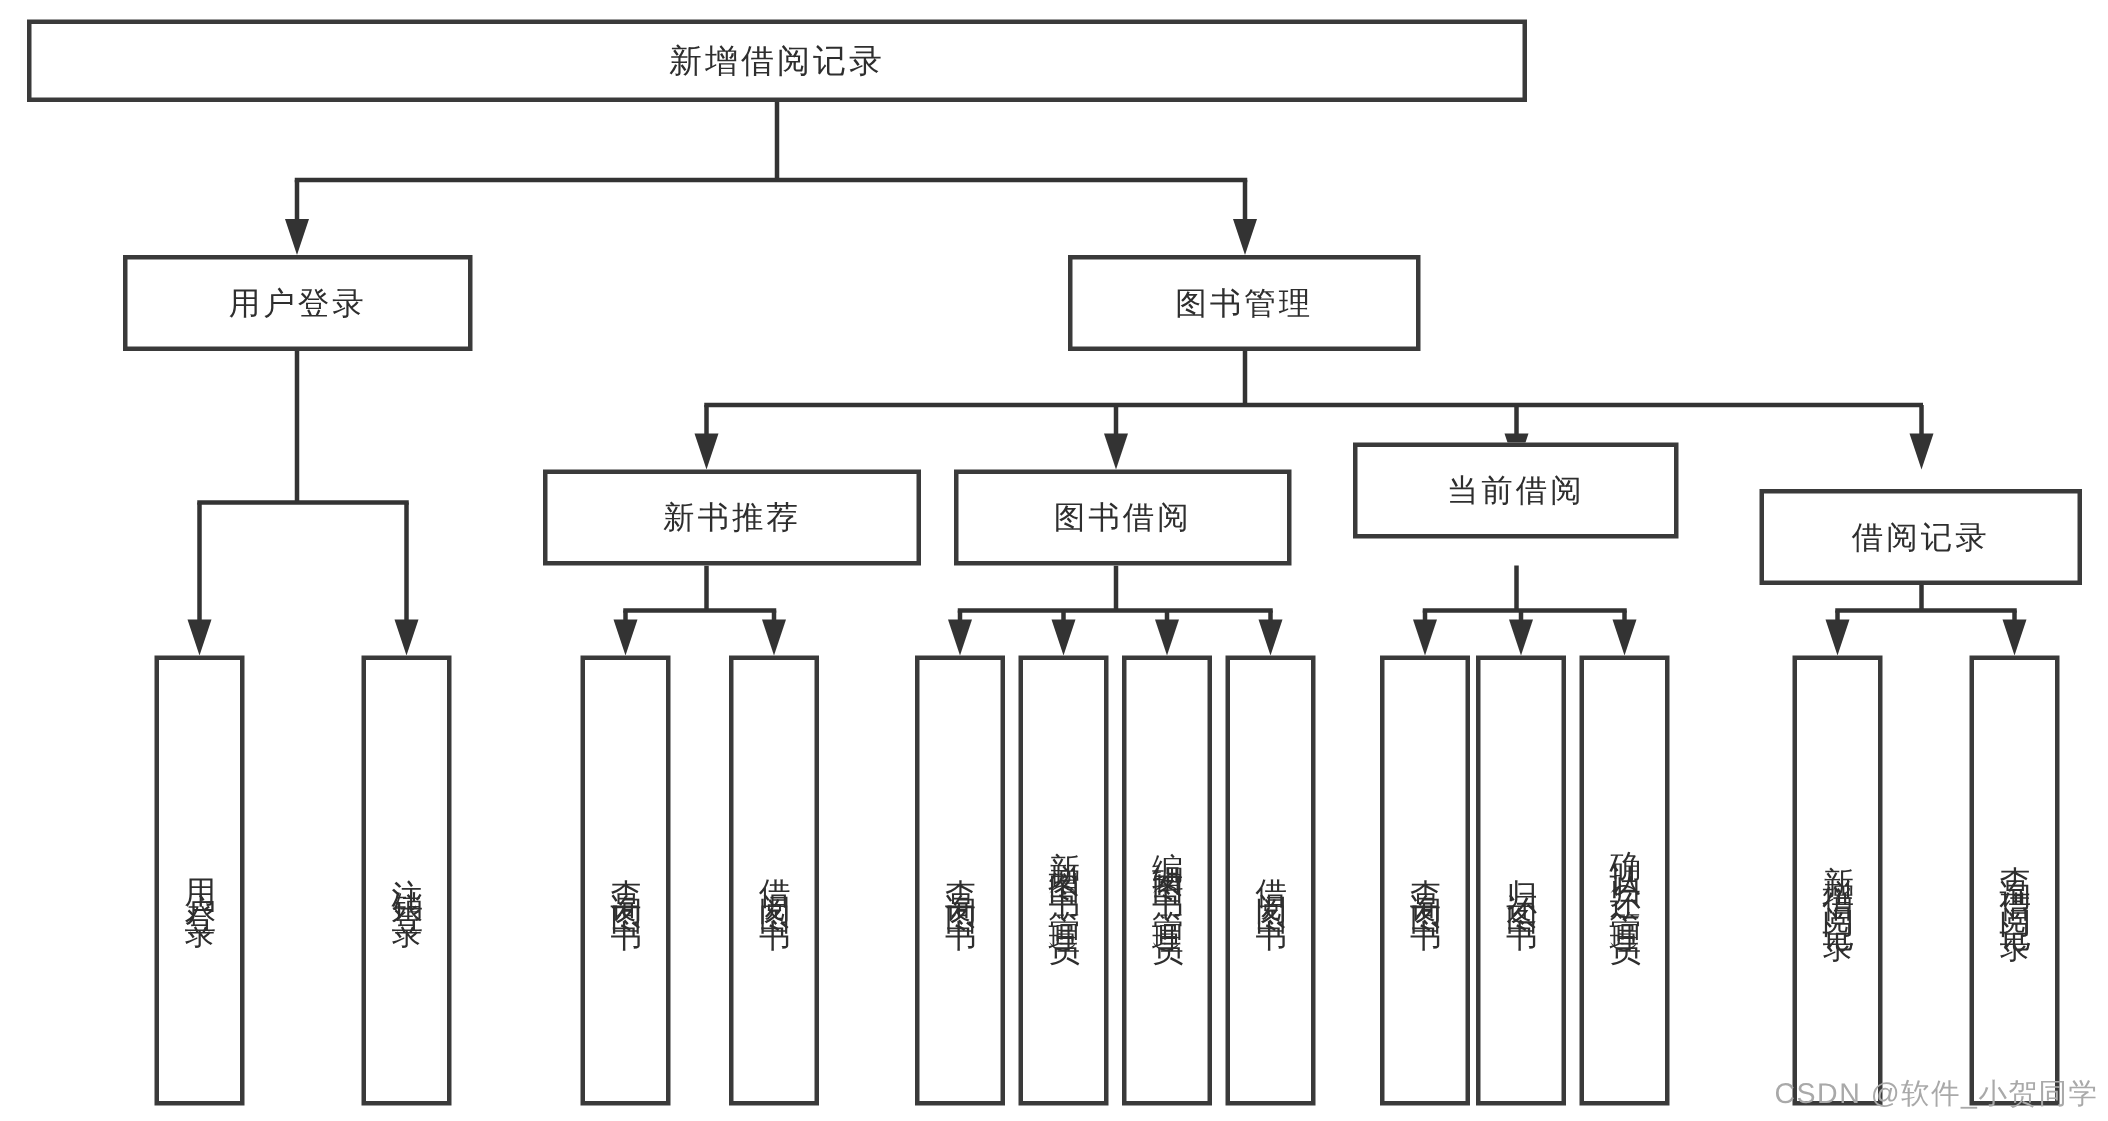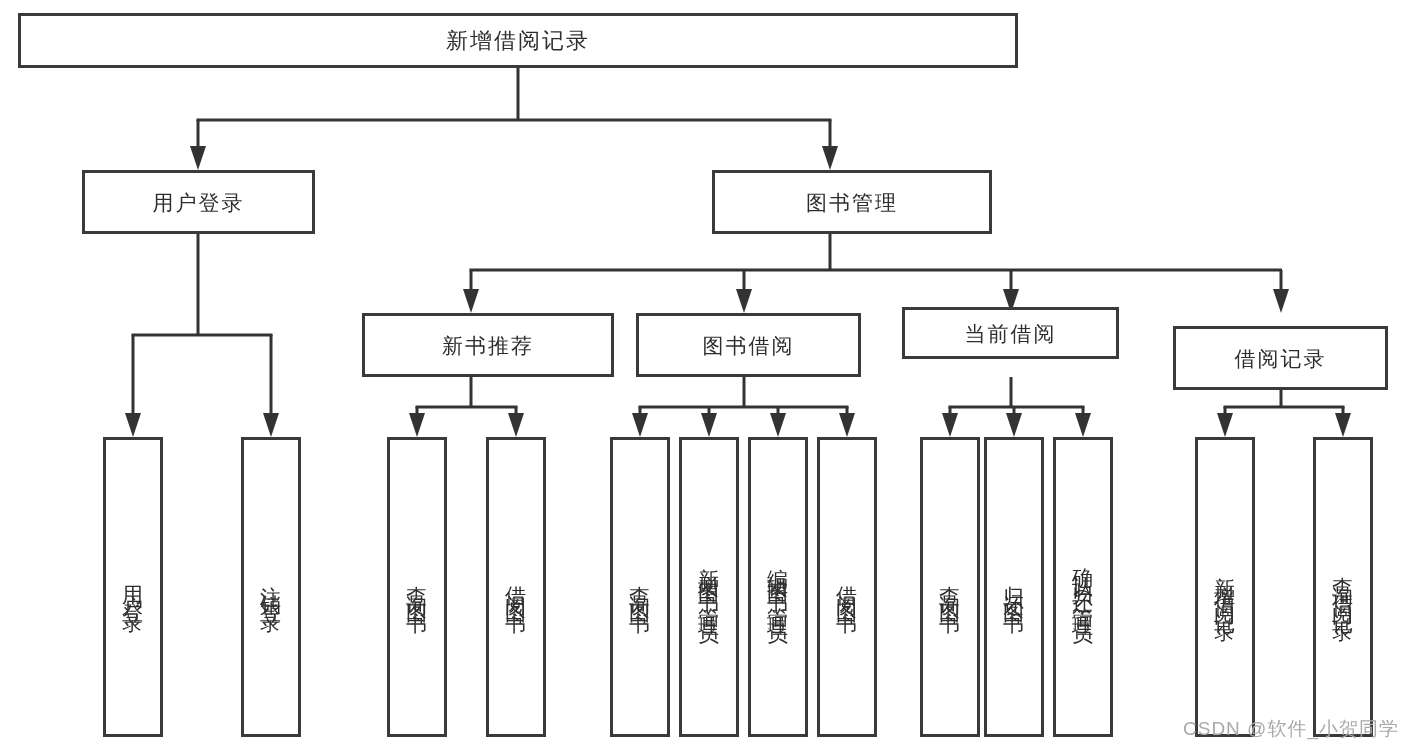--- a/index.html
+++ b/index.html
@@ -132,31 +132,31 @@
     </g>
   </svg>
 
   <div class="box root" style="left:18px;top:13px;width:1000px;height:55px">
     <span class="hlabel">新增借阅记录</span>
   </div>
 
   <div class="box" style="left:82px;top:170px;width:233px;height:64px">
     <span class="hlabel">用户登录</span>
   </div>
-  <div class="box" style="left:712px;top:170px;width:280px;height:64px">
+  <div class="box" style="left:712px;top:170px;width:235px;height:64px">
     <span class="hlabel">图书管理</span>
   </div>
 
   <div class="box" style="left:362px;top:313px;width:252px;height:64px">
     <span class="hlabel">新书推荐</span>
   </div>
   <div class="box" style="left:636px;top:313px;width:225px;height:64px">
     <span class="hlabel">图书借阅</span>
   </div>
-  <div class="box" style="left:902px;top:307px;width:217px;height:52px">
+  <div class="box" style="left:902px;top:295px;width:217px;height:64px">
     <span class="hlabel">当前借阅</span>
   </div>
   <div class="box" style="left:1173px;top:326px;width:215px;height:64px">
     <span class="hlabel">借阅记录</span>
   </div>
 
   <div class="box vbox" style="left:103px;top:437px;width:60px;height:300px">
     <span class="vlabel">用户登录</span>
   </div>
   <div class="box vbox" style="left:241px;top:437px;width:60px;height:300px">

